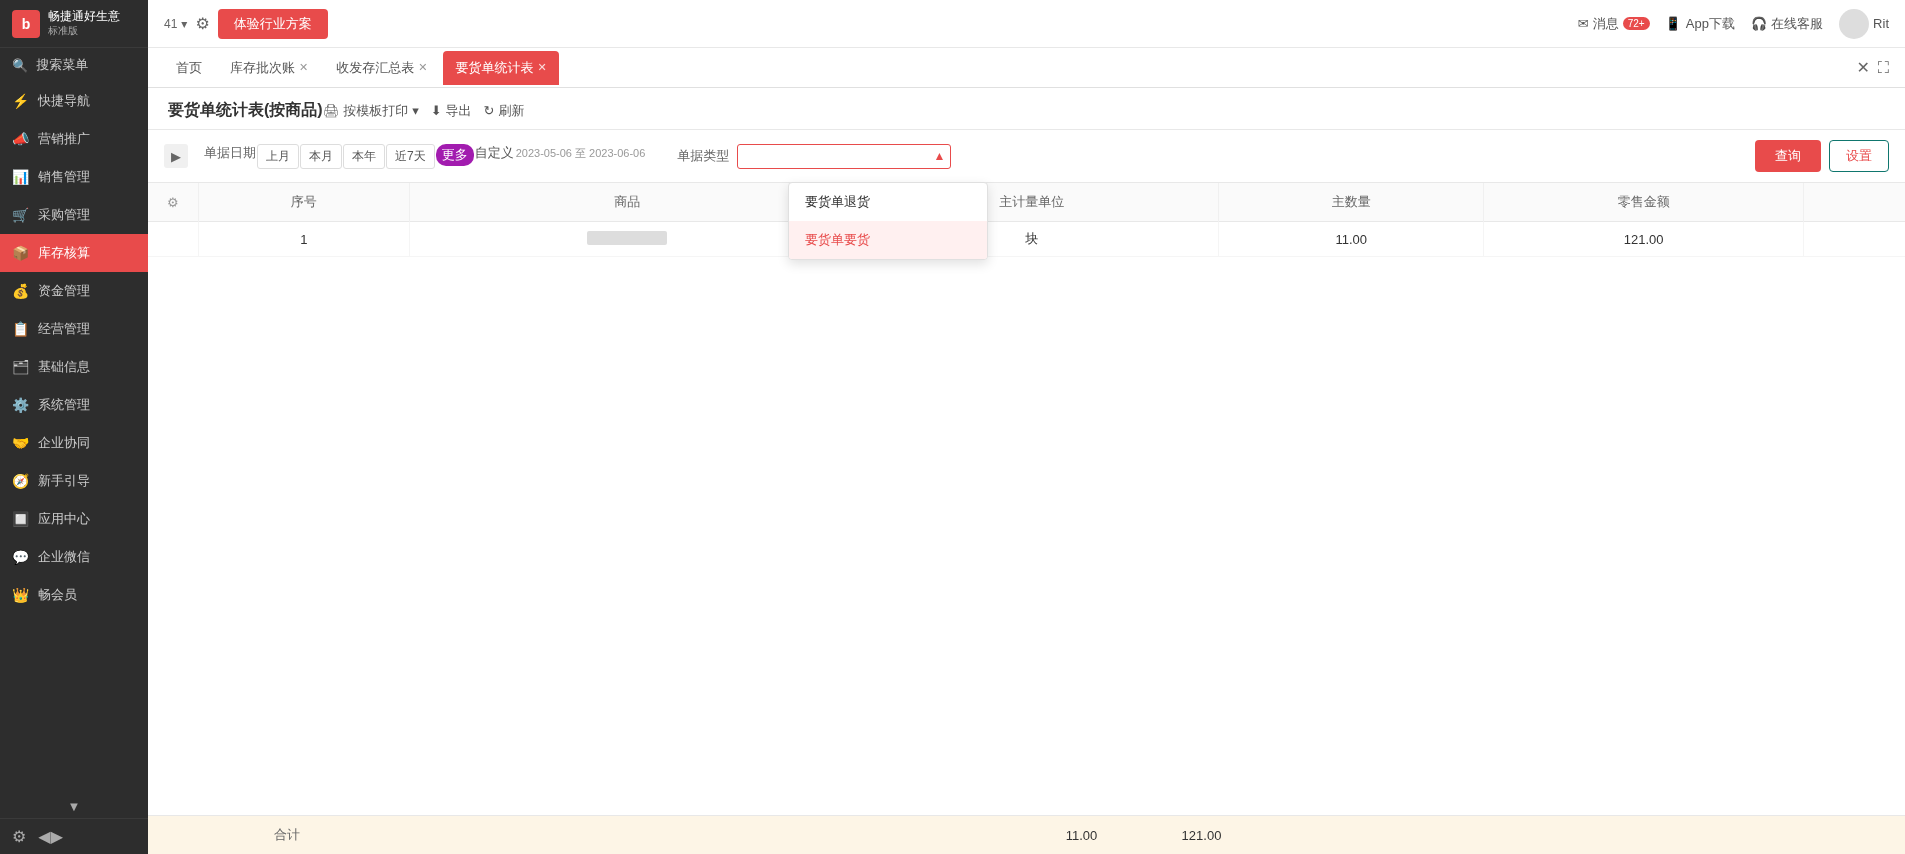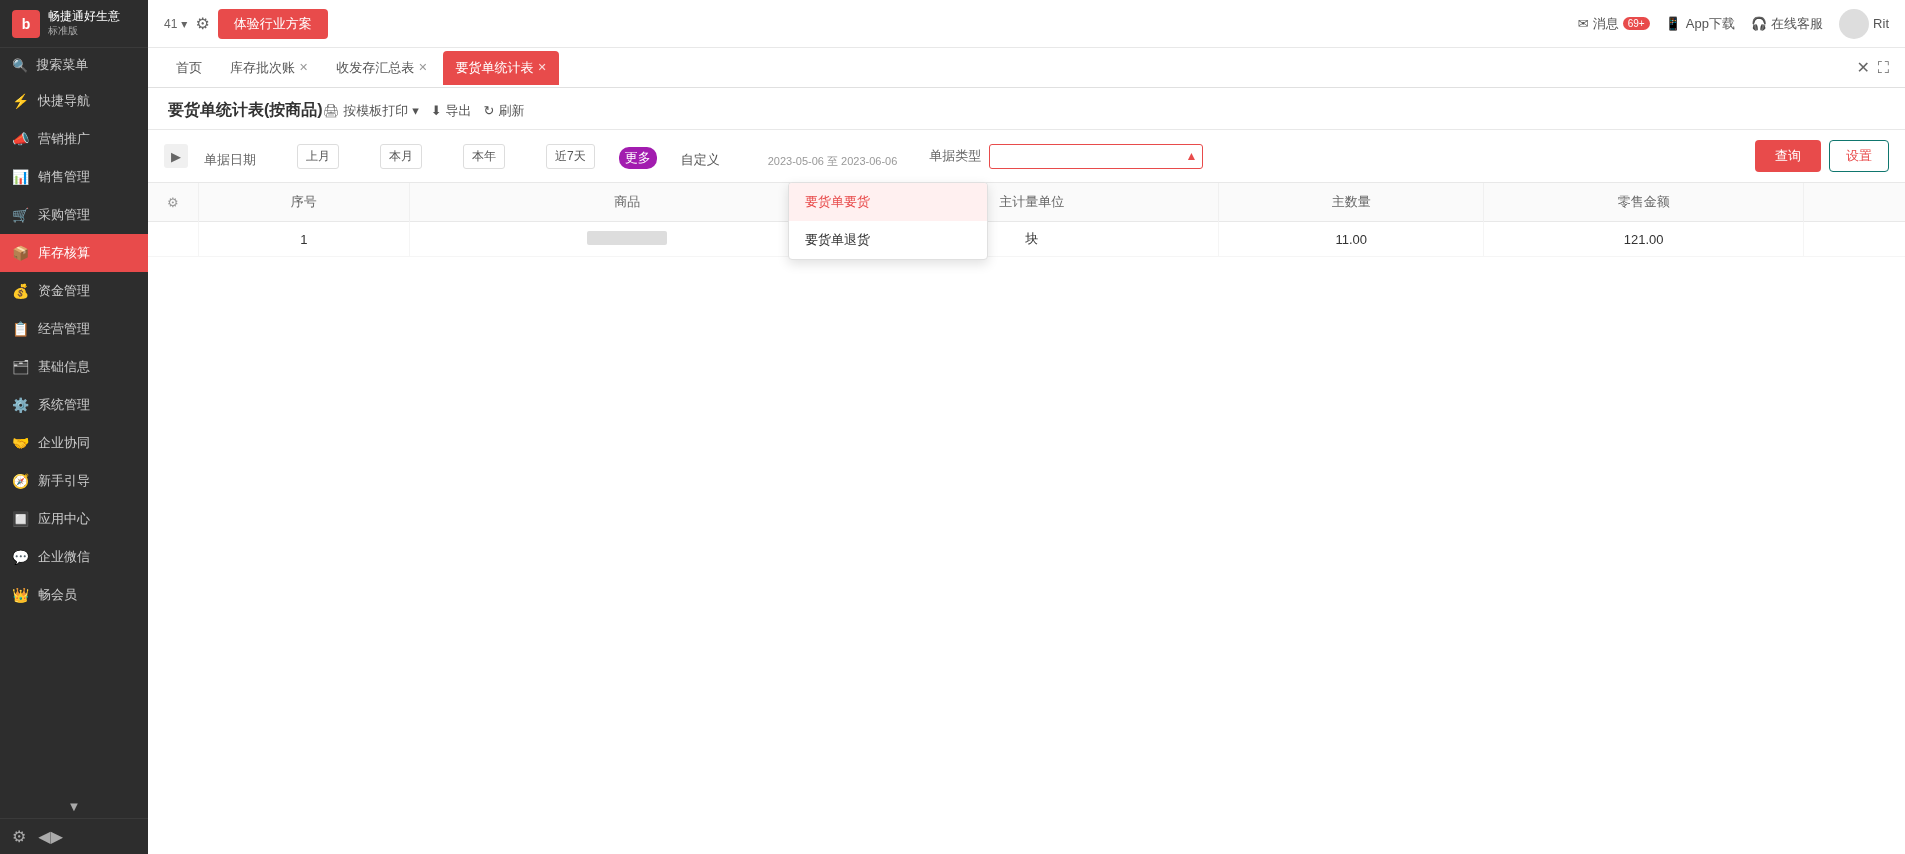--- a/index.html
+++ b/index.html
@@ -243,35 +243,34 @@
       background: #f0f0f0;
       border-radius: 3px;
       display: flex;
       align-items: center;
       justify-content: center;
       cursor: pointer;
       color: #666;
     }
     .filter-group {
       display: flex;
-      align-items: flex-end;
-      gap: 24px;
+      align-items: flex-start;
+      gap: 1px;
       font-size: 13px;
       color: #333;
     }
     .filter-label { color: #666; font-size: 13px; }
     .date-btn {
       padding: 3px 8px;
       border: 1px solid #ddd;
       border-radius: 3px;
       cursor: pointer;
       font-size: 12px;
       color: #555;
       background: #fff;
-      margin-left: 17px;
     }
     .date-tag {
       background: #a21caf;
       color: #fff;
       padding: 2px 6px;
       border-radius: 10px;
       font-size: 13px;
       cursor: pointer;
     }
     .date-custom {
@@ -514,21 +513,21 @@
         <span>41</span>
         <span>▾</span>
       </div>
       <span class="settings-icon">⚙</span>
       <button class="try-btn">体验行业方案</button>
     </div>
     <div class="topbar-right">
       <div class="topbar-right-item">
         <span>✉</span>
         <span>消息</span>
-        <span class="badge">69+</span>
+        <span class="badge">72+</span>
       </div>
       <div class="topbar-right-item">
         <span>📱</span>
         <span>App下载</span>
       </div>
       <div class="topbar-right-item">
         <span>🎧</span>
         <span>在线客服</span>
       </div>
       <div class="topbar-right-item">
@@ -604,22 +603,22 @@
         </div>
       </div>
 
 
       <div class="filter-actions">
         <button class="query-btn">查询</button>
         <button class="settings-btn">设置</button>
       </div>
 
       <div class="dropdown-menu">
+        <div class="dropdown-item">要货单退货</div>
         <div class="dropdown-item selected">要货单要货</div>
-        <div class="dropdown-item">要货单退货</div>
       </div>
     </div>
 
     <div class="table-wrapper">
       <table>
         <thead>
           <tr>
             <th style="width:50px;"><span class="th-gear">⚙</span></th>
             <th>序号</th>
             <th>商品</th>
@@ -638,15 +637,32 @@
             </td>
             <td>块</td>
             <td>11.00</td>
             <td>121.00</td>
             <td></td>
           </tr>
         </tbody>
       </table>
     </div>
 
+    <div class="table-footer">
+      <div style="display:flex;width:100%;align-items:center;">
+        <div style="width:50px;"></div>
+        <div style="width:60px;"></div>
+        <div style="flex:1;text-align:left;">
+          <span class="footer-label">合计</span>
+        </div>
+        <div style="width:120px;"></div>
+        <div style="width:120px;text-align:center;">
+          <span class="footer-val">11.00</span>
+        </div>
+        <div style="width:120px;text-align:center;">
+          <span class="footer-val">121.00</span>
+        </div>
+        <div style="flex:1;"></div>
+      </div>
+    </div>
 
   </div>
 </div>
 
 </body></html>

